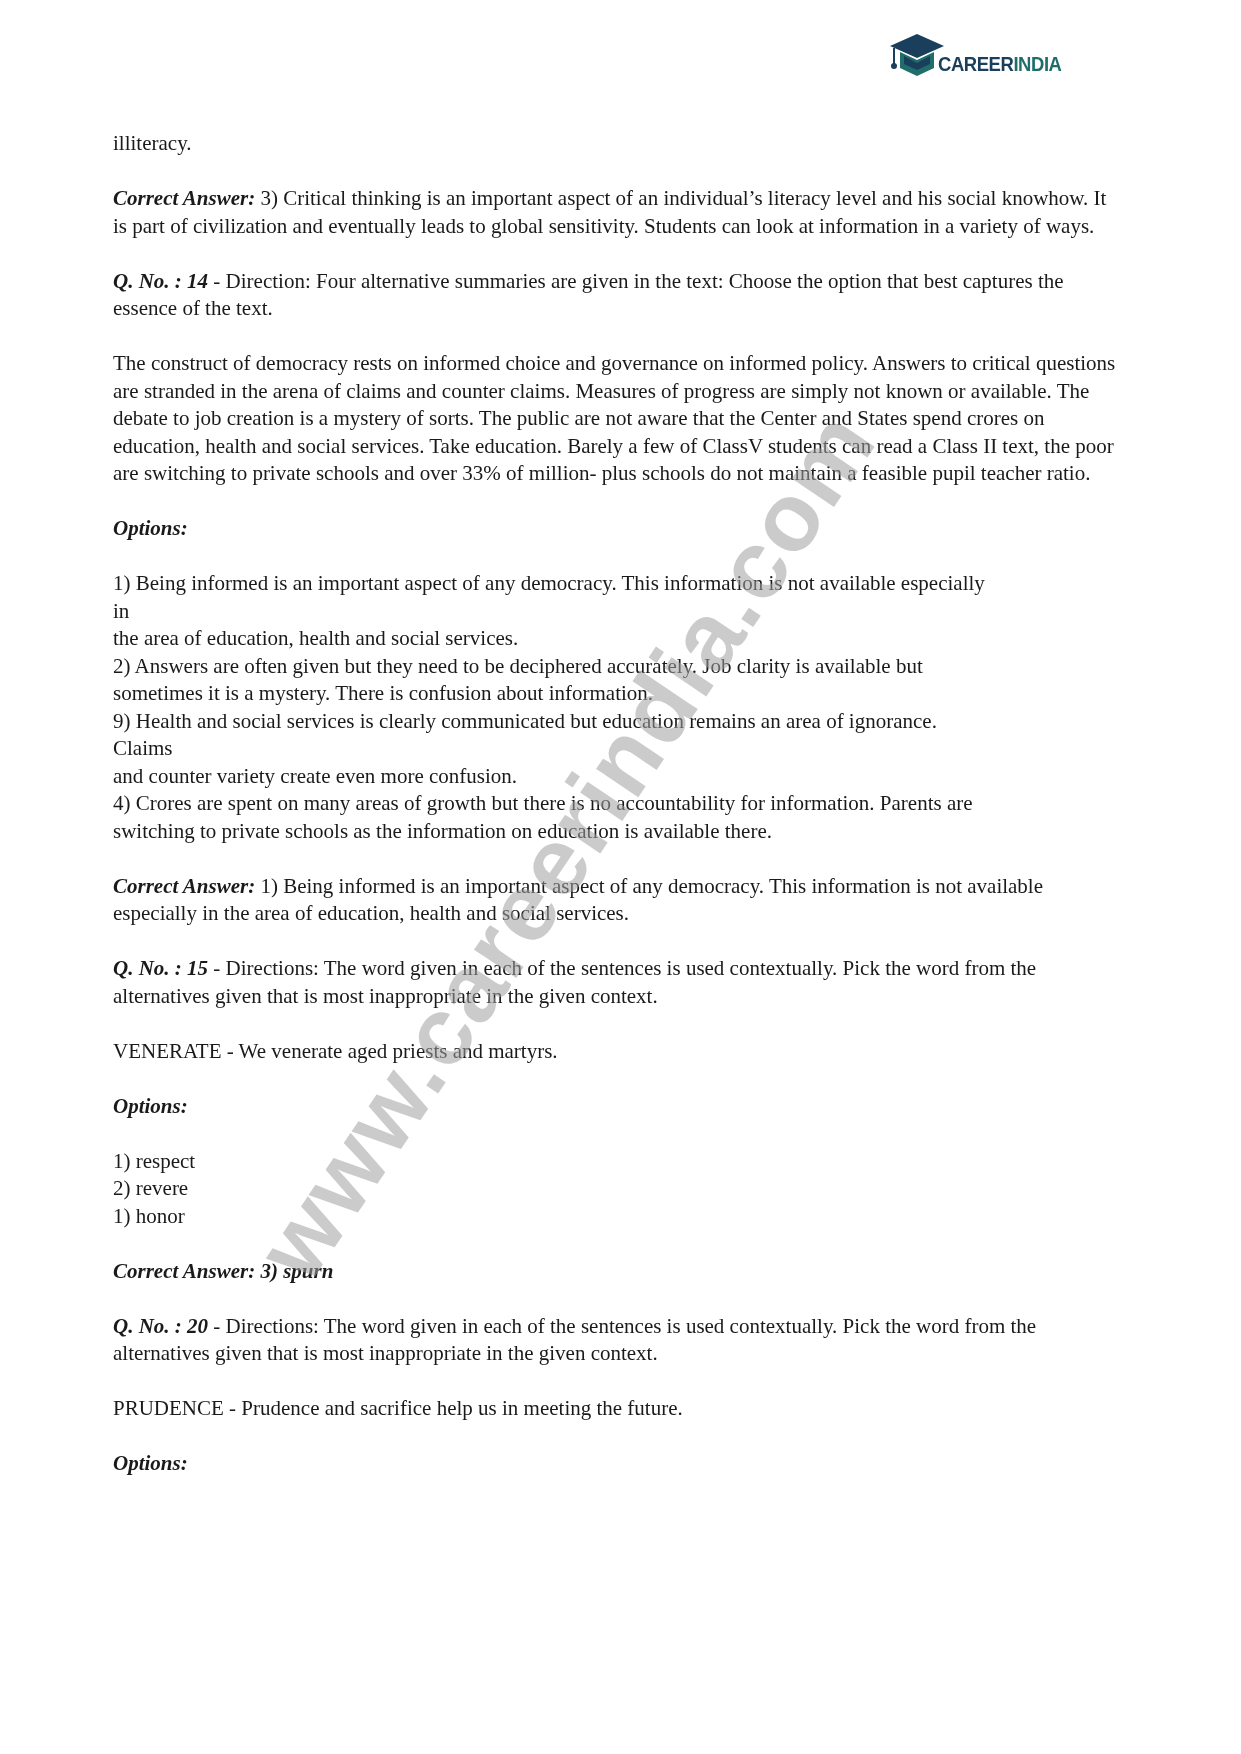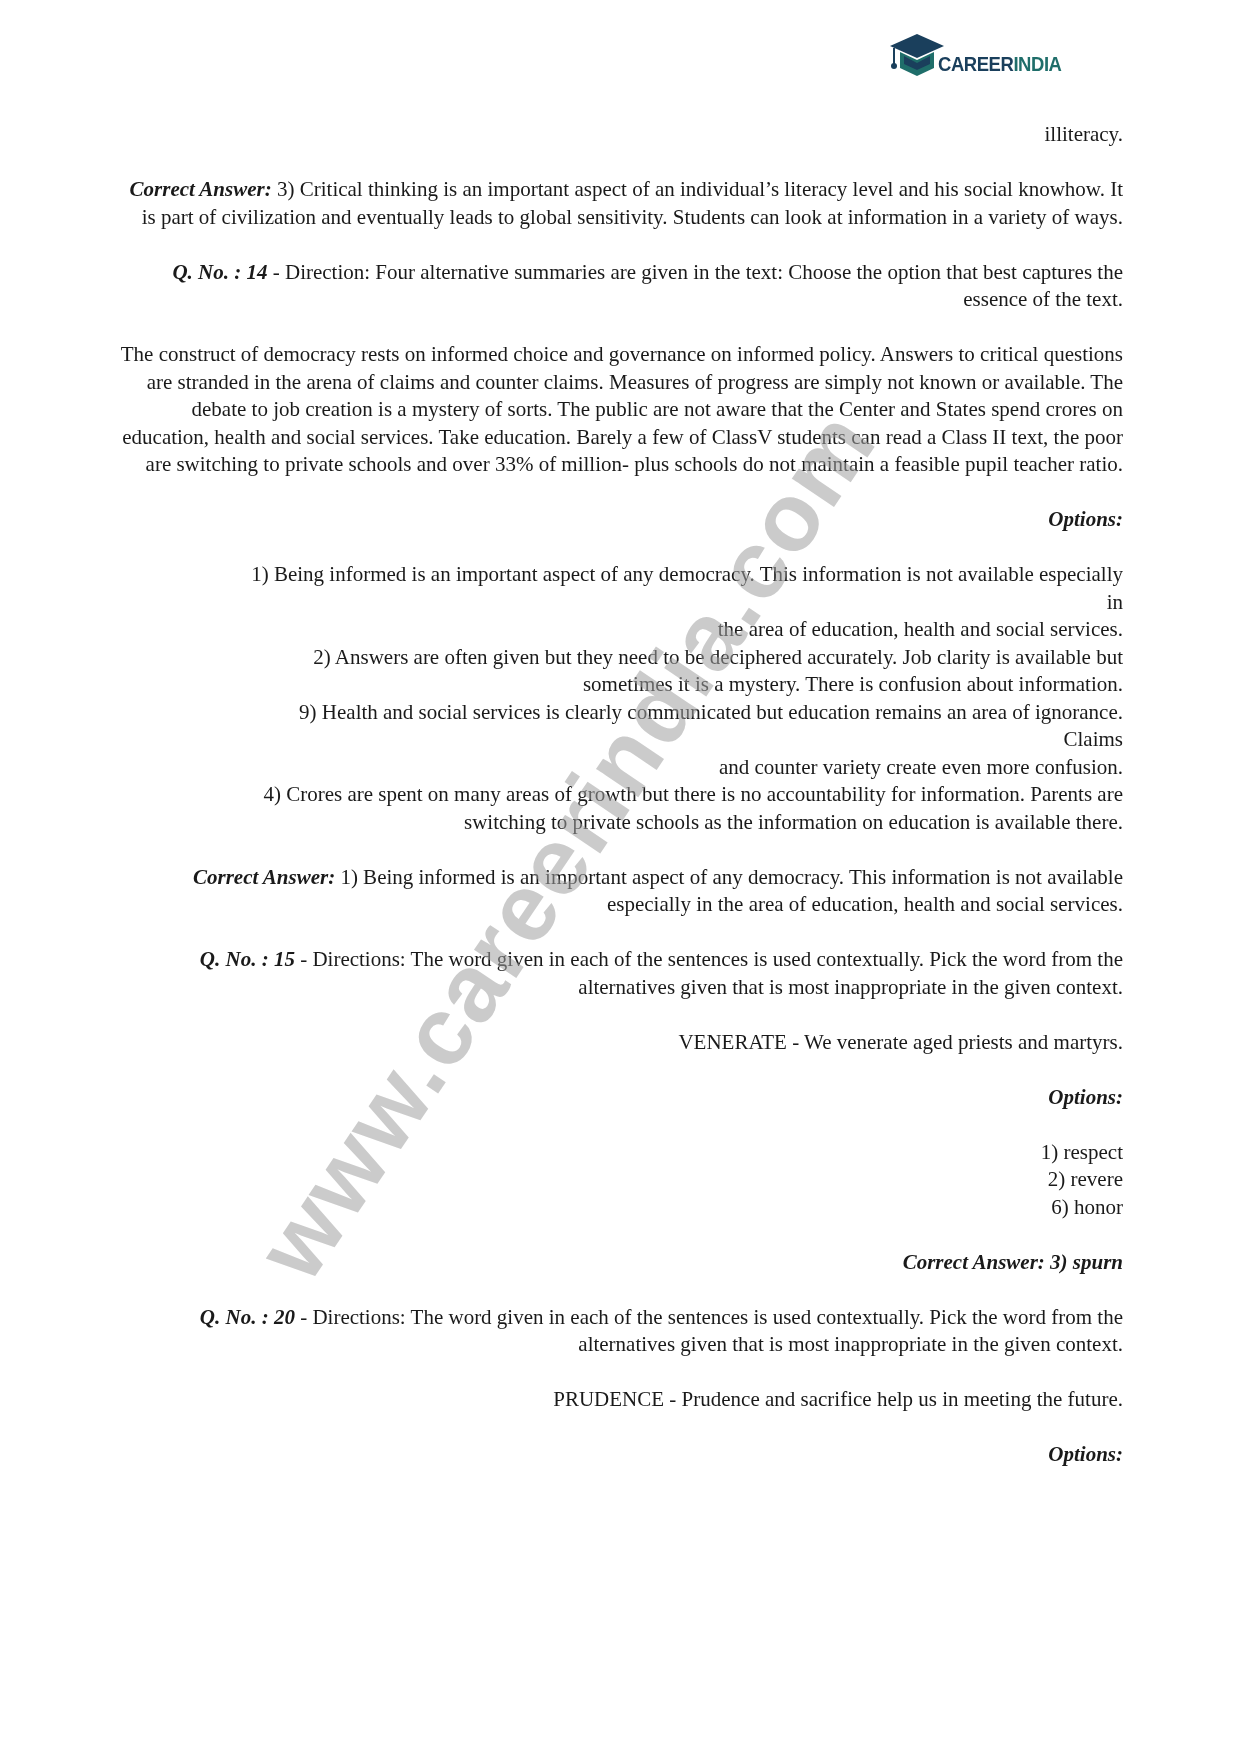--- a/index.html
+++ b/index.html
@@ -15,21 +15,21 @@
     }
     .logo svg { width: 58px; height: 48px; }
     .logo-text {
       font-family: "Liberation Sans", "DejaVu Sans", sans-serif;
       font-weight: bold; font-size: 21px; letter-spacing: -0.5px;
       transform: scaleX(0.88); transform-origin: left center; margin-left: -8px;
       margin-top: 12px;
     }
     .logo-text .c1 { color: #1a3f5c; }
     .logo-text .c2 { color: #1f6e6a; }
-    .content { position: absolute; left: 113px; top: 121px; width: 1010px; text-align: right; }
+    .content { position: absolute; left: 113px; top: 130px; width: 1010px; }
     .blk { margin: 0; }
     .gap { height: 27.5px; }
     b { font-weight: bold; font-style: italic; }
     .watermark {
       position: absolute; left: 60px; top: 840px; width: 1000px;
       transform: rotate(-56deg); transform-origin: center center;
       font-family: "Liberation Sans", "DejaVu Sans", sans-serif;
       font-weight: bold; font-size: 96px; color: rgba(160,160,160,0.55);
       text-align: center; white-space: nowrap; pointer-events: none; z-index: 2;
       letter-spacing: 2px;
@@ -94,21 +94,21 @@
 
     <p class="blk"><b>Q. No. : 15</b><span> - Directions: The word given in each of the sentences is used contextually. Pick the word from the alternatives given that is most inappropriate in the given context.</span></p>
     <div class="gap"></div>
     <p class="blk">VENERATE - We venerate aged priests and martyrs.</p>
     <div class="gap"></div>
     <p class="blk"><b>Options:</b></p>
     <div class="gap"></div>
     <div>
       <div>1) respect</div>
       <div>2) revere</div>
-      <div>6) honor</div>
+      <div>1) honor</div>
     </div>
     <div class="gap"></div>
     <p class="blk"><b>Correct Answer: 3) spurn</b></p>
     <div class="gap"></div>
 
     <p class="blk"><b>Q. No. : 20</b><span> - Directions: The word given in each of the sentences is used contextually. Pick the word from the alternatives given that is most inappropriate in the given context.</span></p>
     <div class="gap"></div>
     <p class="blk">PRUDENCE - Prudence and sacrifice help us in meeting the future.</p>
     <div class="gap"></div>
     <p class="blk"><b>Options:</b></p>

